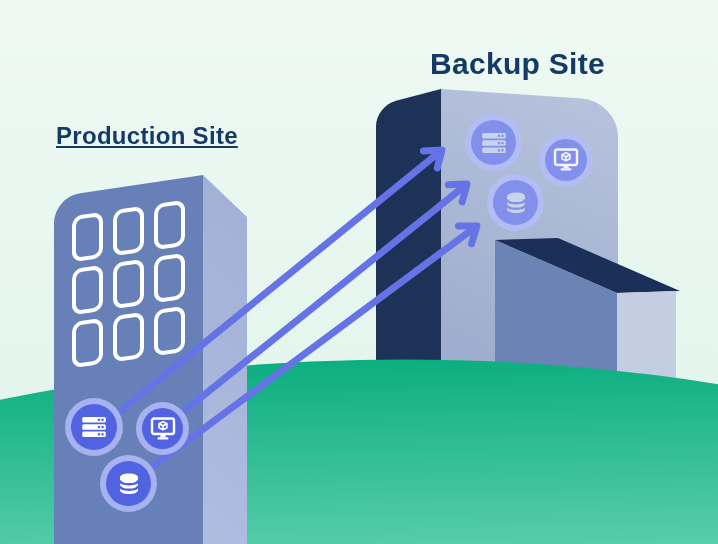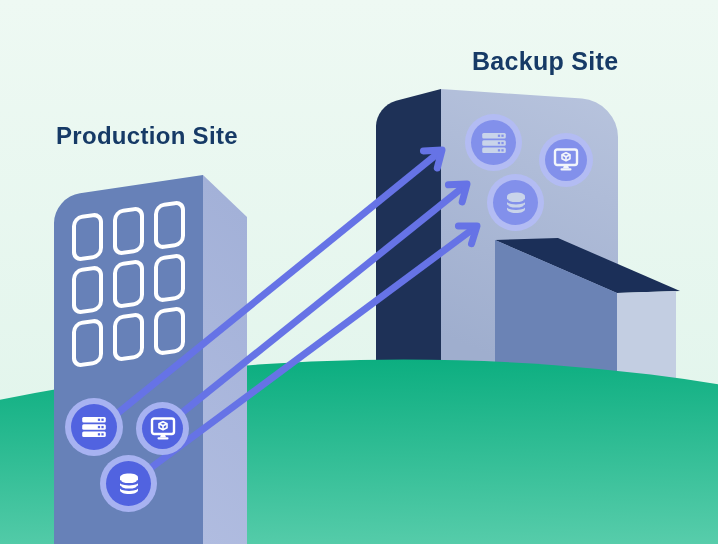--- a/index.html
+++ b/index.html
@@ -50,22 +50,22 @@
   .icon-prod .core{background:var(--icon-inner-prod,#5163E0);}
   .icon-prod{--dotc:#5163E0;color:#FFFFFF;}
   .icon-bak .ring{background:var(--icon-ring-bak,#B3BCF3);}
   .icon-bak .core{background:var(--icon-inner-bak,#8290EB);}
   .icon-bak{--dotc:#8290EB;color:#C9D4EA;}
   .icon-bak.bright{color:#F2F5FB;}
   .z6{z-index:6;}
   .z2{z-index:2;}
   
   .title{position:absolute;z-index:7;font-weight:700;color:var(--title,#163A66);letter-spacing:.3px;}
-  .title.prod{left:56px;top:122px;font-size:24px;}
-  .title.bak{left:472px;top:47px;font-size:25px;}
+  .title.prod{left:56px;top:122px;font-size:24px;text-decoration:underline;}
+  .title.bak{left:430px;top:47px;font-size:30px;}
 </style>
 </head>
 <body>
 
 <div class="stage">
 
   <div class="sky"></div>
 
   <div>
     <div class="bak-dark"></div>

